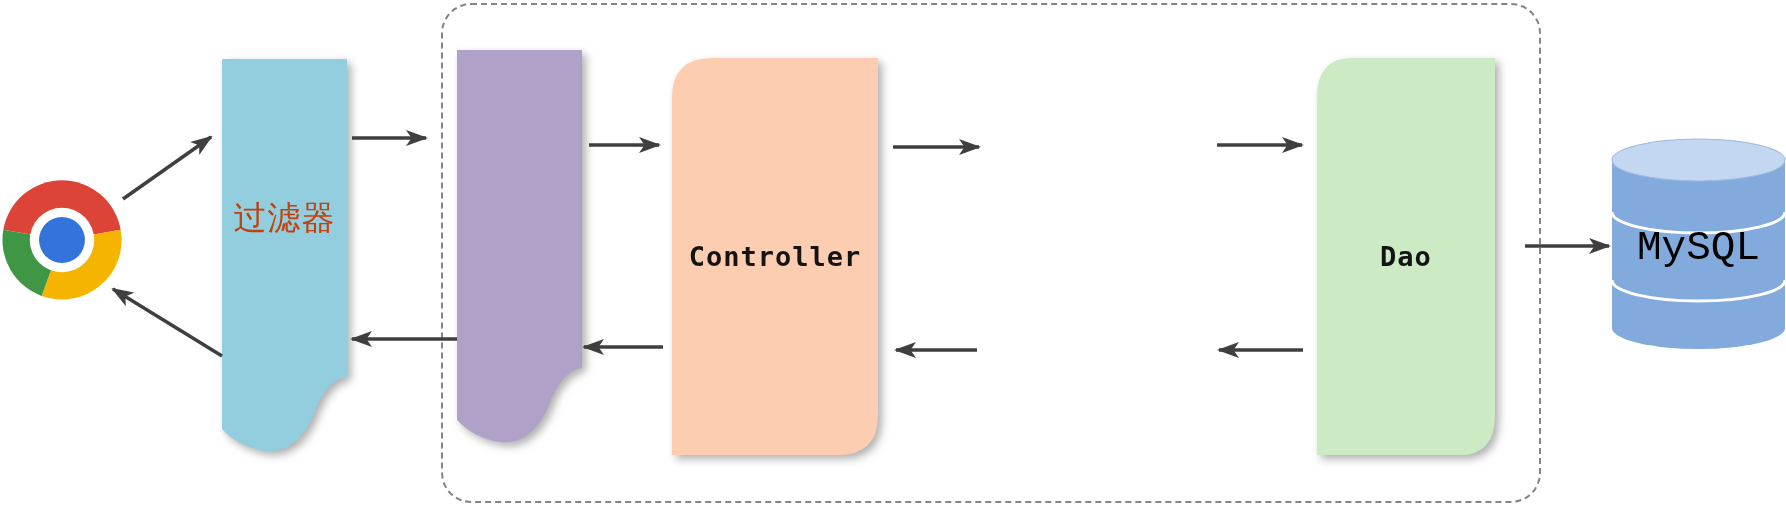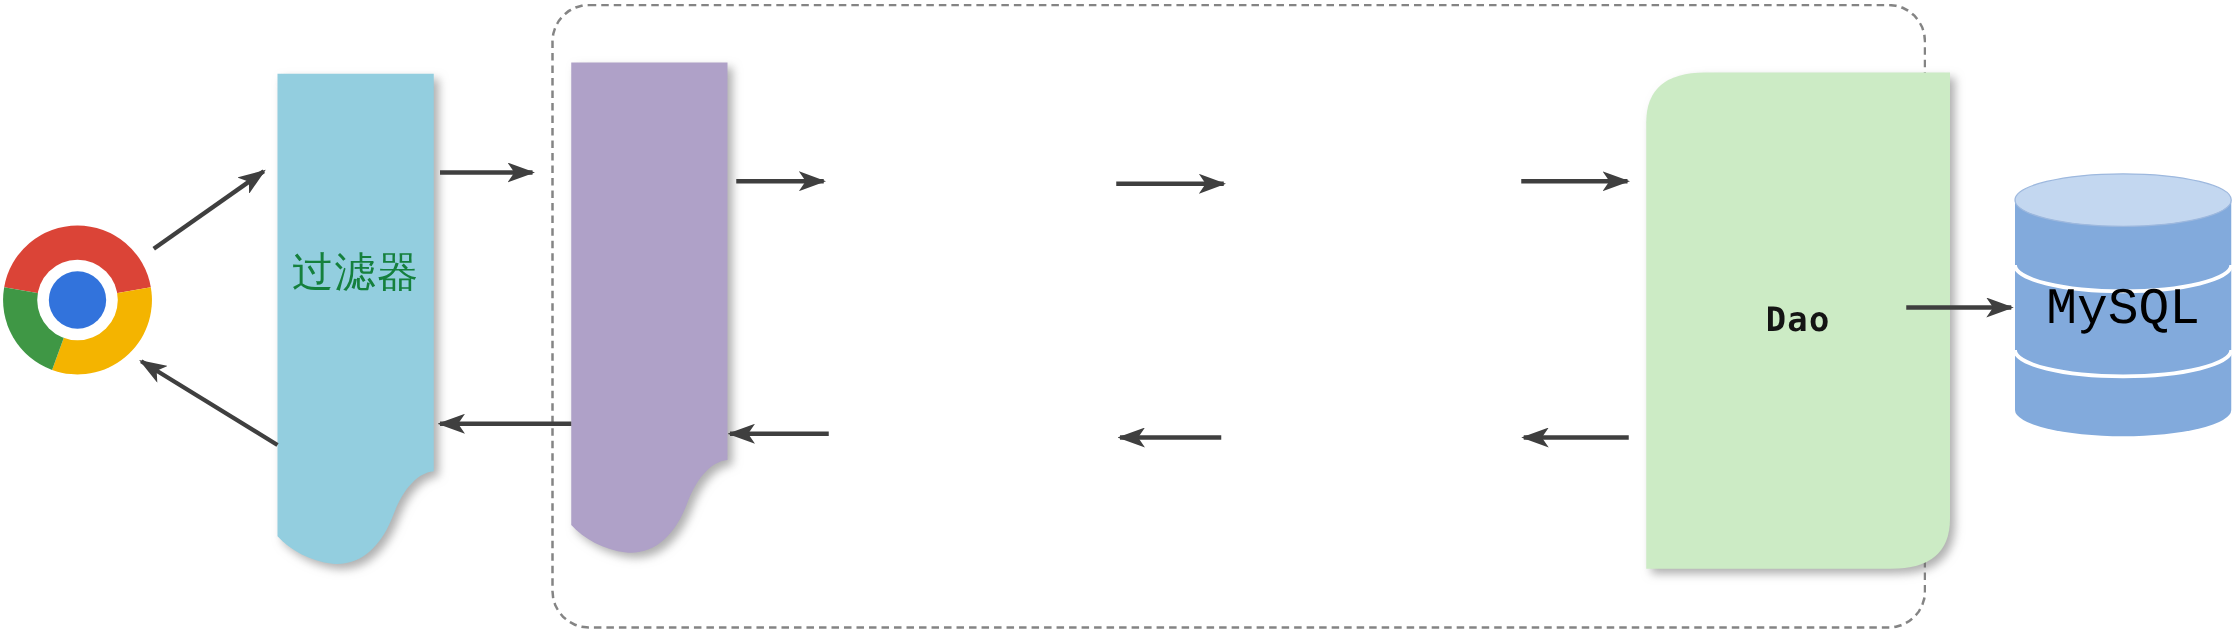--- a/index.html
+++ b/index.html
@@ -10,21 +10,21 @@
   .boundary{
     position:absolute;left:441px;top:3px;width:1100px;height:500px;
     border:2px dashed #848484;border-radius:30px;box-sizing:border-box;
   }
   .node-box{position:absolute;}
   .node-box > svg{
     position:absolute;left:0;top:0;width:100%;height:100%;overflow:visible;
     filter:drop-shadow(4px 4px 4px rgba(110,110,110,.55));
   }
   .node-label{
-    position:absolute;left:0;right:0;text-align:center;color:#15803d;
+    position:absolute;left:0;right:0;text-align:center;color:#c2410c;
     font-size:33px;line-height:33px;letter-spacing:1px;
     font-family:"Liberation Sans",sans-serif;
   }
   .code-box{display:flex;align-items:center;justify-content:center;}
   .code-label{
     position:relative;color:#141414;font-weight:bold;font-size:27px;
     letter-spacing:1px;font-family:"DejaVu Sans Mono","Liberation Mono",monospace;
   }
   .mysql-label{
     position:absolute;left:0;right:0;top:86px;text-align:center;color:#000;
@@ -54,23 +54,29 @@
     </svg>
     <span class="node-label" style="top:142px">过滤器</span>
   </div>
 
   <div class="node-box" style="left:457px;top:50px;width:125px;height:392px">
     <svg viewBox="0 0 125 392" preserveAspectRatio="none">
       <path d="M0 0 H125 V318 C113 319 101 331 93 352 C83 379 66 394 44 392 C26 390 10 381 0 370 Z" fill="#AFA1C8"></path>
     </svg>
   </div>
 
+  <div class="node-box code-box" style="left:672px;top:58px;width:206px;height:397px">
+    <svg viewBox="0 0 206 397" preserveAspectRatio="none">
+      <path d="M40 0 H206 V357 Q206 397 166 397 H0 V40 Q0 0 40 0 Z" fill="#FDCDB2"></path>
+    </svg>
+    <span class="code-label">Controller</span>
+  </div>
 
 
-  <div class="node-box code-box" style="left:1317px;top:58px;width:243px;height:397px">
+  <div class="node-box code-box" style="left:1317px;top:58px;width:178px;height:397px">
     <svg viewBox="0 0 206 397" preserveAspectRatio="none">
       <path d="M40 0 H206 V357 Q206 397 166 397 H0 V40 Q0 0 40 0 Z" fill="#CCEBC5"></path>
     </svg>
     <span class="code-label">Dao</span>
   </div>
 
   <div class="node-box" style="left:1612px;top:139px;width:173px;height:210px">
     <svg viewBox="0 0 172 210" preserveAspectRatio="none" style="filter:none">
       <path d="M0 21 L0 189 A86 21 0 0 0 172 189 L172 21 Z" fill="#82AADC"></path>
       <ellipse cx="86" cy="21" rx="86" ry="21" stroke="#9db8de" stroke-width="1" fill="#C3D7F0"></ellipse>

